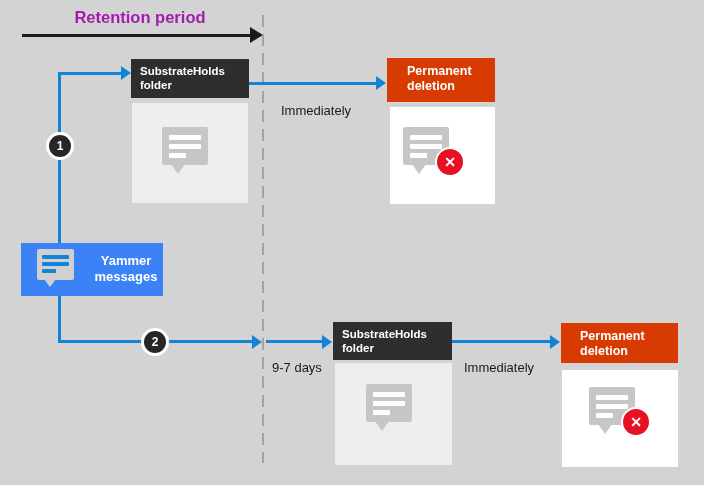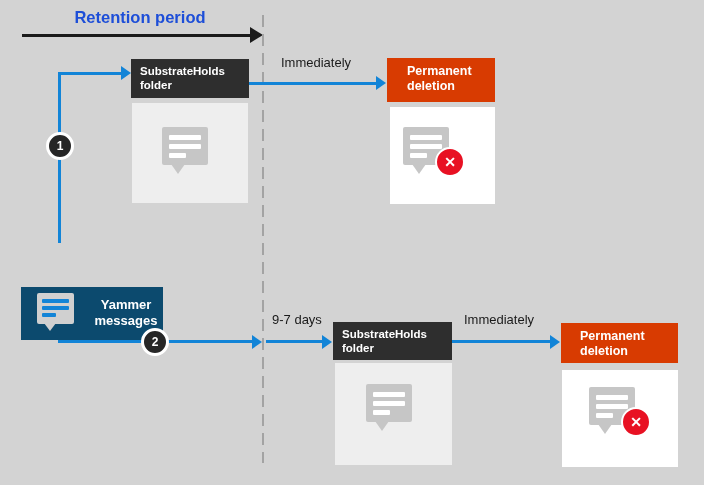--- a/index.html
+++ b/index.html
@@ -3,44 +3,44 @@
 <meta charset="utf-8">
 <style>
   html,body{margin:0;padding:0;}
   .canvas{
     position:relative;width:704px;height:485px;background:#d3d3d3;
     font-family:"Liberation Sans",sans-serif;overflow:hidden;
   }
   
   .title{
     position:absolute;left:40px;top:8px;width:200px;text-align:center;
-    font-size:16.5px;font-weight:bold;color:#1d4ed8;
+    font-size:16.5px;font-weight:bold;color:#a21caf;
   }
-  .flow-label{position:absolute;font-size:13px;color:#1a1a1a;white-space:nowrap;}
+  .flow-label{position:absolute;font-size:13px;color:#1a1a1a;white-space:nowrap;margin-top:48px;}
   
   .hline{position:absolute;height:3px;background:#1284d7;}
   .vline{position:absolute;width:3px;background:#1284d7;}
   .head{position:absolute;width:0;height:0;
     border-top:7px solid transparent;border-bottom:7px solid transparent;
     border-left:10px solid #1284d7;}
   .hline.black{background:#1a1a1a;height:2.5px;}
   .head.black{border-top:8px solid transparent;border-bottom:8px solid transparent;
     border-left:13px solid #1a1a1a;}
   .dashed{
     position:absolute;left:262px;top:15px;width:2px;height:448px;
     background:repeating-linear-gradient(180deg,#a3a3a3 0 12px,transparent 12px 19px);
   }
   
   .dark-box{position:absolute;box-sizing:border-box;background:#2e2e2e;color:#fff;
     font-size:11.5px;font-weight:bold;line-height:14px;padding:5px 0 0 9px;}
   .light-box{position:absolute;background:#eeeeee;}
   .white-box{position:absolute;background:#ffffff;}
   .orange-box{position:absolute;box-sizing:border-box;background:#d83b01;color:#fff;
     font-size:12.5px;font-weight:bold;line-height:15px;padding:6px 0 0 20px;}
-  .source-box{position:absolute;left:21px;top:243px;width:142px;height:53px;background:#0c4a6e;margin-top:44px;}
+  .source-box{position:absolute;left:21px;top:243px;width:142px;height:53px;background:#3b82f6;}
   .source-text{position:absolute;left:72px;top:10px;width:66px;text-align:center;
     color:#fff;font-size:13px;font-weight:bold;line-height:16px;}
   
   .step-badge{position:absolute;width:22px;height:22px;border-radius:50%;
     background:#262626;border:3px solid #fff;color:#fff;font-size:12px;
     font-weight:bold;text-align:center;line-height:22px;z-index:3;}
   
   .bubble{position:absolute;width:46px;height:38px;background:#c6c6c6;border-radius:2px;}
   .bubble .b-line{position:absolute;background:#fff;border-radius:1px;height:5px;}
   .bubble .l1{left:7px;top:8px;width:32px;}

